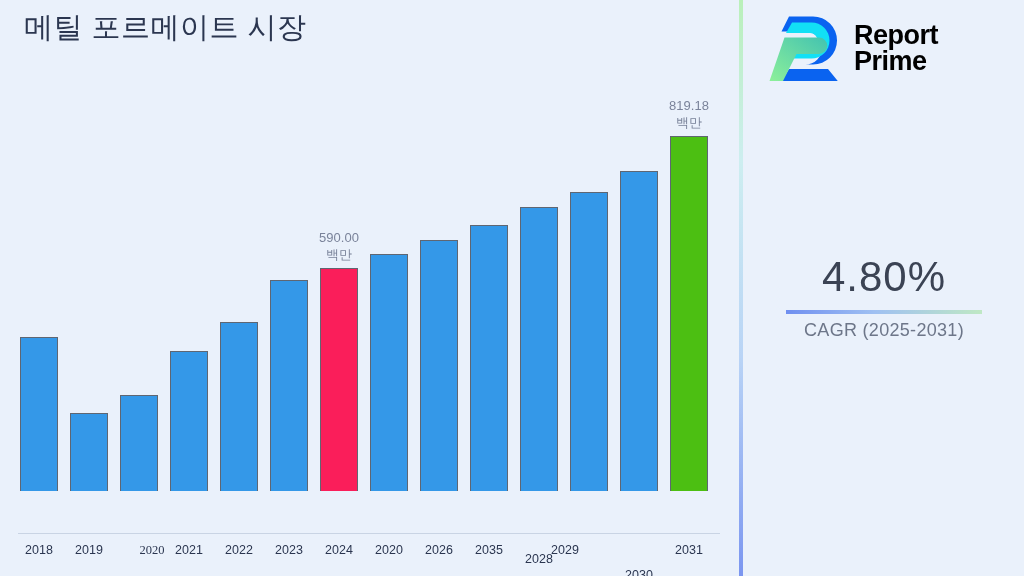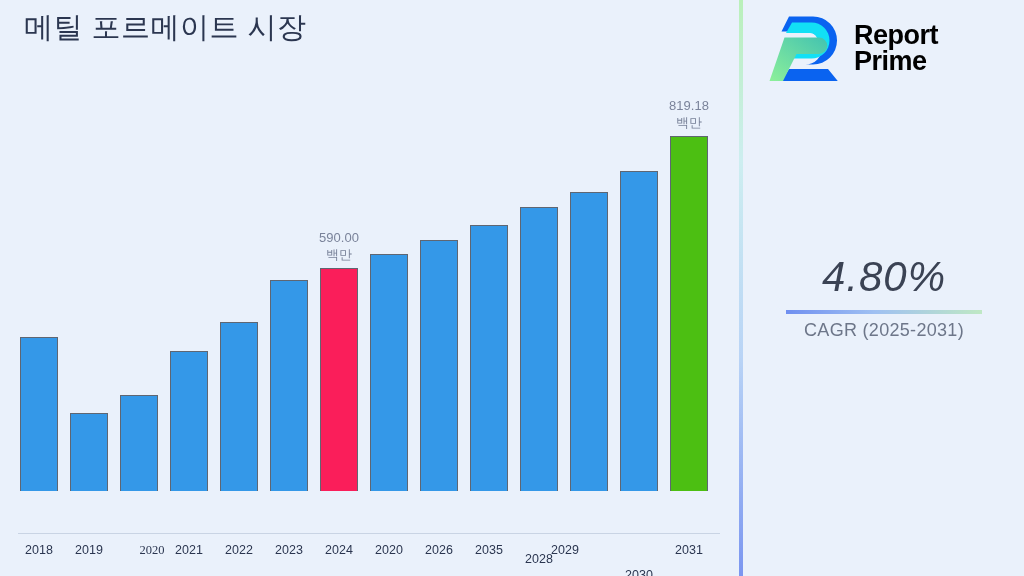--- a/index.html
+++ b/index.html
@@ -138,21 +138,20 @@
     width: 280px;
     text-align: center;
   }
 
   #cagr-value {
     font-size: 42px;
     color: #3b4354;
     font-weight: 300;
     letter-spacing: 1px;
     line-height: 50px;
-    font-style: italic;
   }
 
   #cagr-rule {
     width: 196px;
     height: 4px;
     margin: 8px auto 6px auto;
     background: linear-gradient(to right, #6f8ff0 0%, #9fc0f2 45%, #bfe8c4 100%);
   }
 
   #cagr-caption {

